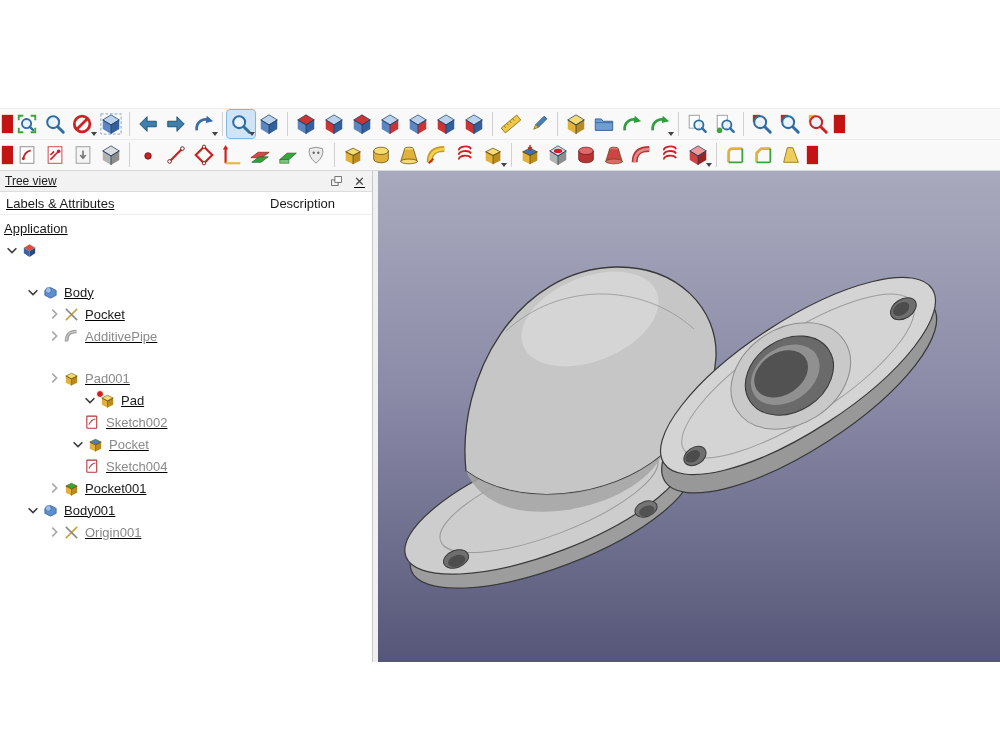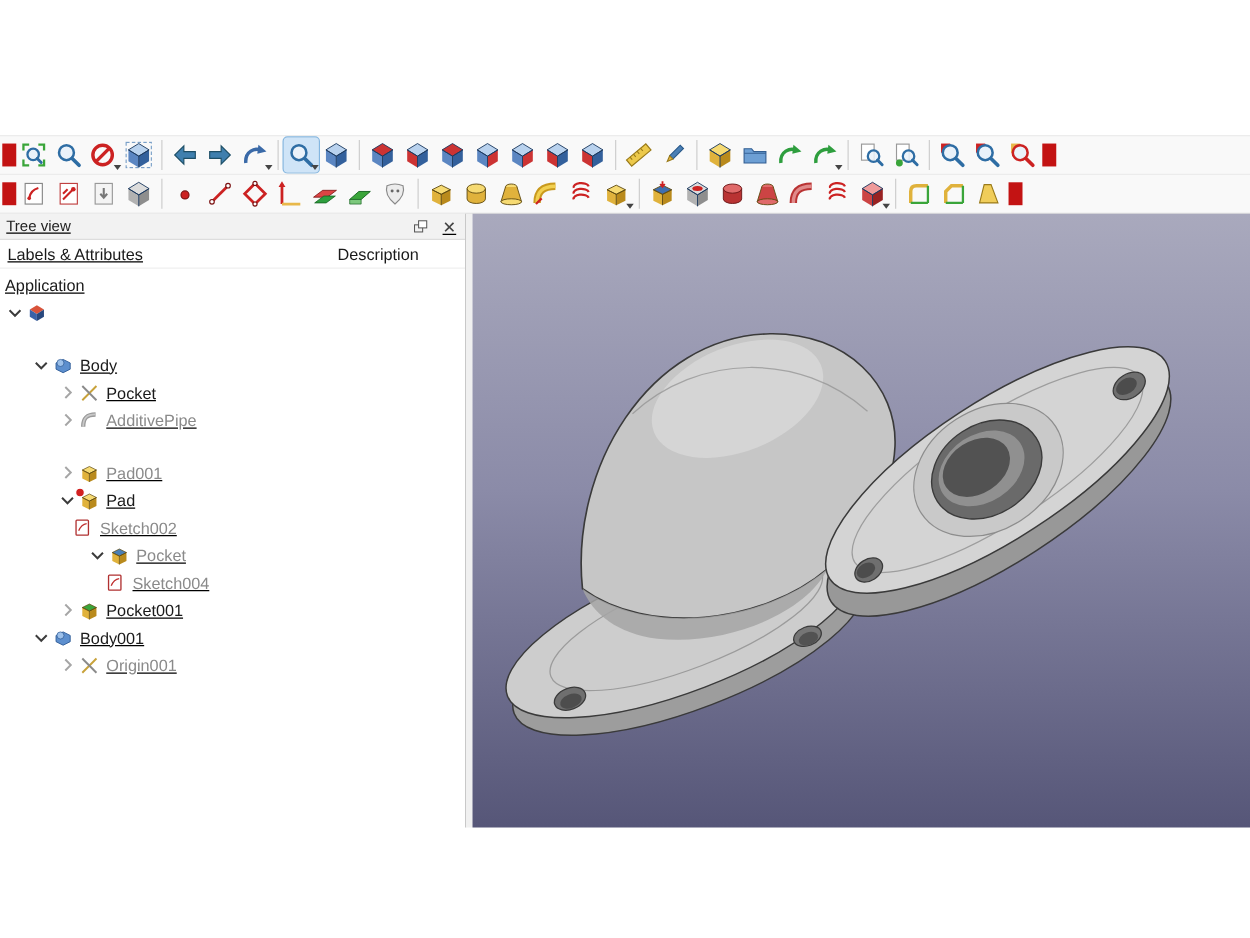--- a/index.html
+++ b/index.html
@@ -671,35 +671,35 @@
               </svg>
             </span>
             <span class="ticon"><svg width="17" height="17" viewBox="0 0 24 24">
                 <polygon points="4,8.5 12,4.5 20,8.5 12,12.5" fill="#f6da72"></polygon>
                 <polygon points="4,8.5 12,12.5 12,22 4,18" fill="#e0b23c"></polygon>
                 <polygon points="12,12.5 20,8.5 20,18 12,22" fill="#b98a1c"></polygon>
                 <path d="M4 8.5 12 4.5 20 8.5 12 12.5 Z M4 8.5 12 12.5 M12 12.5 20 8.5 M12 12.5 12 22" stroke="#5f4a10" fill="none" stroke-width="0.8"></path>
               </svg></span>
             <span>Pad001</span>
           </div>
-          <div class="trow" style="padding-left: 46px;">
+          <div class="trow" style="padding-left: 46px; margin-left: 36px;">
             <span class="chev">
               <svg width="14" height="14" viewBox="0 0 16 16">
                 <path d="M3 6 L8 11 L13 6" stroke="#3c3c3c" stroke-width="1.8" fill="none"></path>
               </svg>
             </span>
             <span class="ticon"><svg width="17" height="17" viewBox="0 0 24 24">
                 <polygon points="4,8.5 12,4.5 20,8.5 12,12.5" fill="#f6da72"></polygon>
                 <polygon points="4,8.5 12,12.5 12,22 4,18" fill="#e0b23c"></polygon>
                 <polygon points="12,12.5 20,8.5 20,18 12,22" fill="#b98a1c"></polygon>
                 <path d="M4 8.5 12 4.5 20 8.5 12 12.5 Z M4 8.5 12 12.5 M12 12.5 20 8.5 M12 12.5 12 22" stroke="#5f4a10" fill="none" stroke-width="0.8"></path>
               </svg><span class="badge"></span></span>
             <span>Pad</span>
           </div>
-          <div class="trow muted" style="padding-left: 41px;">
+          <div class="trow muted" style="padding-left: 67px;">
             <span class="chev"></span>
             <span class="ticon"><svg width="17" height="17" viewBox="0 0 24 24">
                 <rect x="4" y="3" width="14" height="17" rx="1" fill="#fff" stroke="#b03030" stroke-width="1.5"></rect>
                 <path d="M7 15 Q10 8 16 7" stroke="#c03030" fill="none" stroke-width="1.5"></path>
               </svg></span>
             <span>Sketch002</span>
           </div>
           <div class="trow muted" style="padding-left: 46px; margin-left: 24px;">
             <span class="chev">
               <svg width="14" height="14" viewBox="0 0 16 16">

